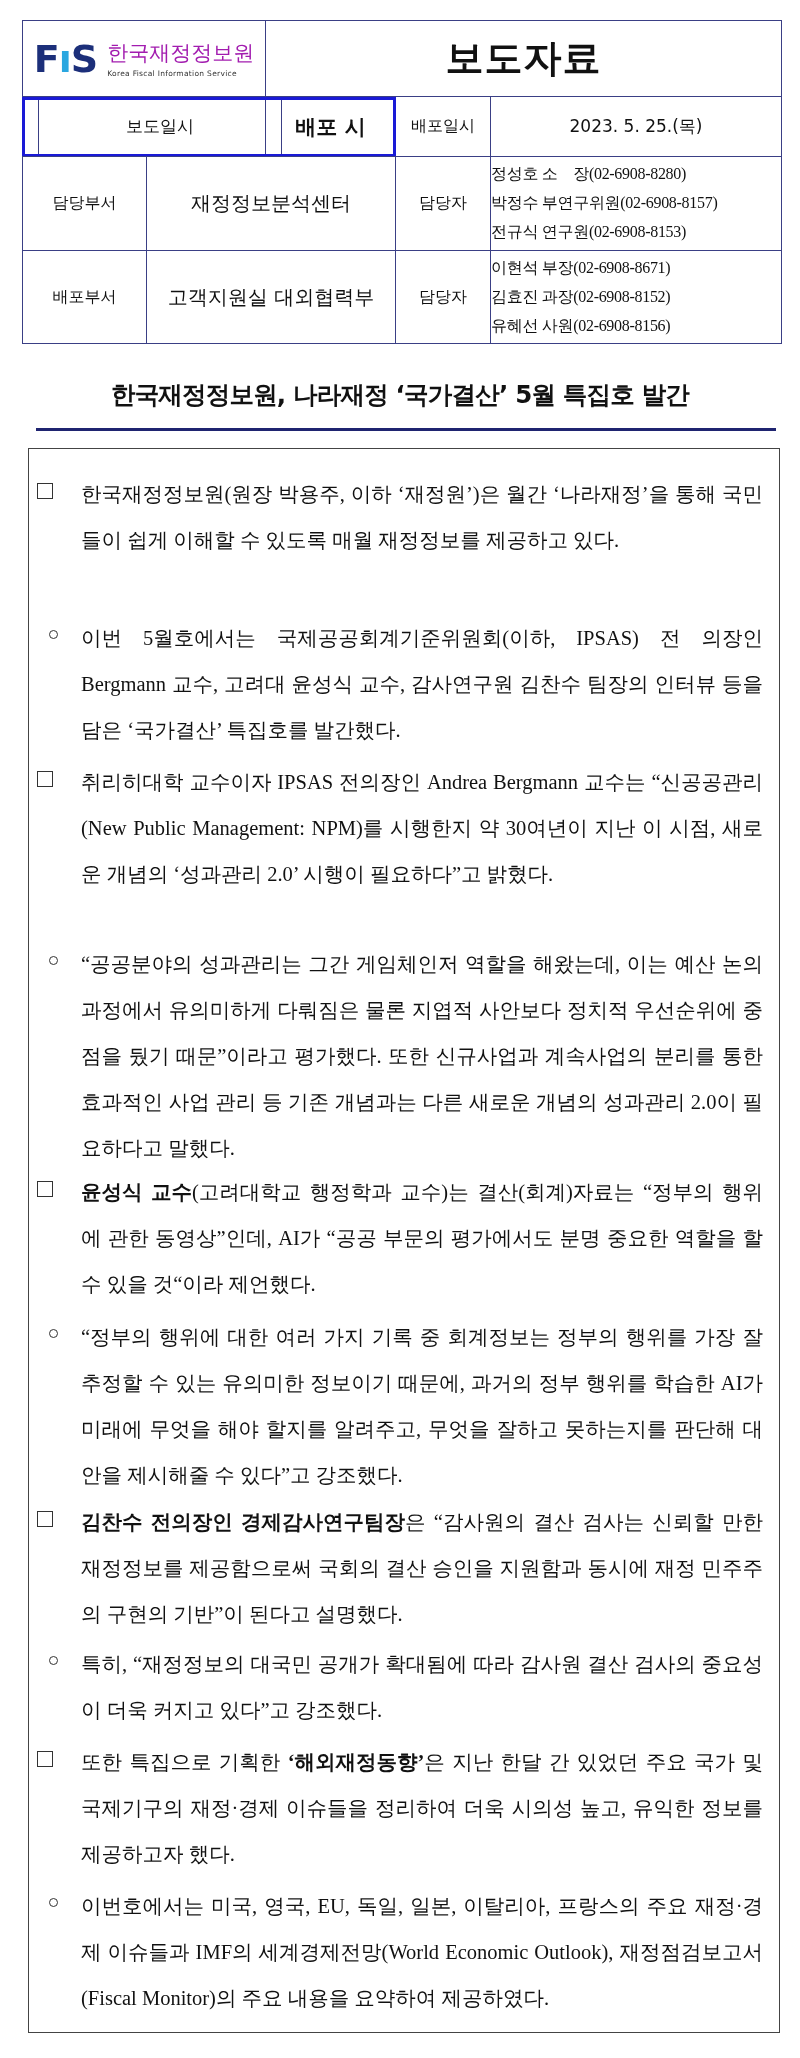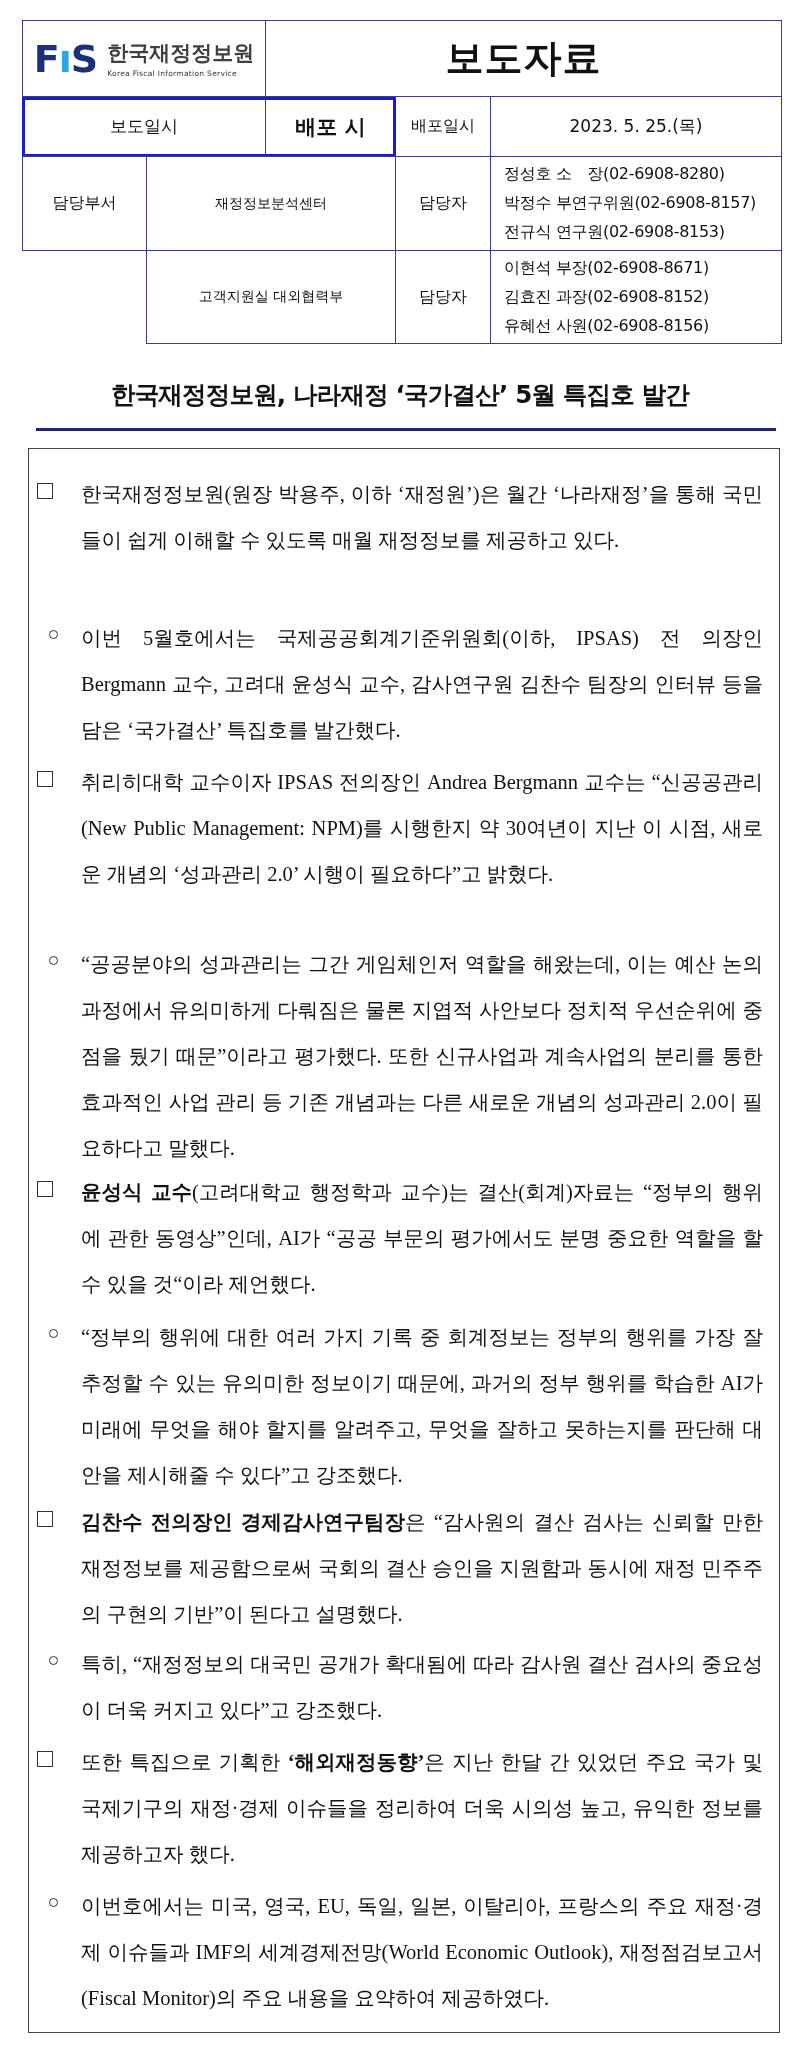--- a/index.html
+++ b/index.html
@@ -10,36 +10,36 @@
   .cell { position: absolute; box-sizing: border-box; border: 1px solid #3a3f85;
           display: flex; align-items: center; justify-content: center; text-align: center; }
 
   .logo-cell { left: 0; top: 0; width: 244px; height: 77px; }
   .title-cell { left: 243px; top: 0; width: 517px; height: 77px; font-weight: bold; font-size: 38px; letter-spacing: 1px; }
 
   .logo { display: flex; align-items: center; gap: 10px; }
   .logo-mark { font-family: "DejaVu Sans", sans-serif; font-weight: bold; font-size: 38px; color: #1c2f7a; letter-spacing: -1px; position: relative; }
   .logo-mark .i { color: #2aa7e0; }
   .logo-text { display: flex; flex-direction: column; align-items: flex-start; }
-  .logo-ko { font-size: 21px; color: #404040; font-weight: bold; letter-spacing: 0px; }
+  .logo-ko { font-size: 21px; color: #a21caf; font-weight: normal; letter-spacing: 0px; }
   .logo-en { font-size: 7.5px; color: #333; letter-spacing: 0.3px; margin-top: 2px; }
 
   .r2 { top: 76px; height: 61px; font-size: 17px; }
-  .c-bodo-label { left: 0; width: 244px; }
+  .c-bodo-label { left: 16px; width: 244px; }
   .c-bodo-val { left: 243px; width: 131px; font-weight: bold; font-size: 21px; }
   .c-dist-label { left: 373px; width: 96px; font-size: 16px; }
   .c-dist-val { left: 468px; width: 292px; font-size: 17px; }
   .blue-box { position: absolute; left: 0; top: 77px; width: 374px; height: 60px; border: 3px solid #1a1ad6; box-sizing: border-box; pointer-events: none; }
 
   .r3 { top: 136px; height: 95px; font-size: 16px; }
   .r4 { top: 230px; height: 94px; font-size: 16px; }
   .c-a { left: 0; width: 125px; }
-  .c-b { left: 124px; width: 250px; font-size: 14px; }
+  .c-b { left: 124px; width: 250px; font-size: 20px; }
   .c-c { left: 373px; width: 96px; font-size: 16px; }
-  .c-d { left: 468px; width: 292px; justify-content: flex-start; align-items: flex-start; padding: 2px 0 0 13px; }
+  .c-d { left: 468px; width: 292px; justify-content: flex-start; align-items: flex-start; padding: 2px 0 0 0; font-family: Liberation Serif, serif; }
   .contacts { display: flex; flex-direction: column; text-align: left; font-size: 16px; line-height: 29px; letter-spacing: -0.3px; white-space: nowrap; }
 
   .headline { position: absolute; left: 0; width: 800px; top: 378px; text-align: center;
               font-weight: bold; font-size: 24.5px; letter-spacing: -0.8px; }
   .headline-rule { position: absolute; left: 36px; top: 428px; width: 740px; height: 3px; background: #1f2470; }
 
   .body-box { position: absolute; left: 28px; top: 448px; width: 752px; height: 1585px;
               border: 1px solid #444; box-sizing: border-box; }
 
   .para { position: absolute; left: 0; width: 752px; font-family: "Liberation Serif", "DejaVu Serif", serif;
@@ -76,20 +76,21 @@
   <div class="cell r3 c-b">재정정보분석센터</div>
   <div class="cell r3 c-c">담당자</div>
   <div class="cell r3 c-d">
     <div class="contacts">
       <span>정성호 소　장(02-6908-8280)</span>
       <span>박정수 부연구위원(02-6908-8157)</span>
       <span>전규식 연구원(02-6908-8153)</span>
     </div>
   </div>
 
+  <div class="cell r4 c-a">배포부서</div>
   <div class="cell r4 c-b">고객지원실 대외협력부</div>
   <div class="cell r4 c-c">담당자</div>
   <div class="cell r4 c-d">
     <div class="contacts">
       <span>이현석 부장(02-6908-8671)</span>
       <span>김효진 과장(02-6908-8152)</span>
       <span>유혜선 사원(02-6908-8156)</span>
     </div>
   </div>
 </div>

